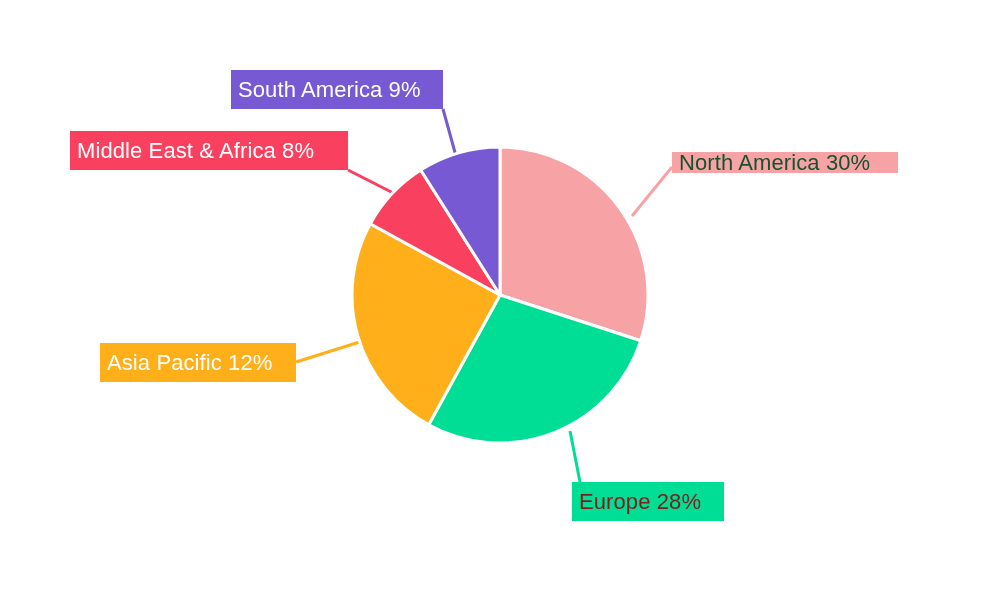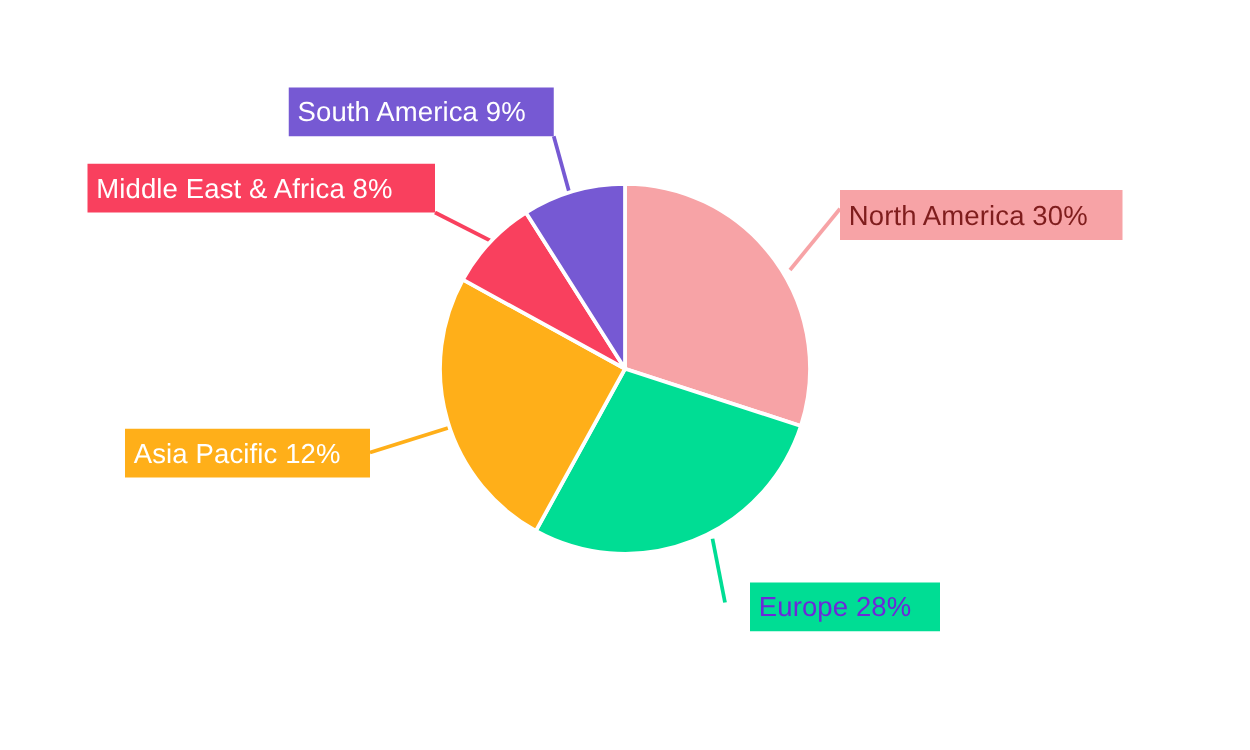--- a/index.html
+++ b/index.html
@@ -63,20 +63,20 @@
     <g id="slice-group">
         <path d="M 500 295 L 500.00 147.00 A 148 148 0 0 1 640.76 340.73 Z" class="slice-path" fill="#F7A3A6" stroke="#ffffff" stroke-width="3"></path>
         <path d="M 500 295 L 640.76 340.73 A 148 148 0 0 1 428.70 424.69 Z" class="slice-path" fill="#00DD94" stroke="#ffffff" stroke-width="3"></path>
         <path d="M 500 295 L 428.70 424.69 A 148 148 0 0 1 370.31 223.70 Z" class="slice-path" fill="#FFAF19" stroke="#ffffff" stroke-width="3"></path>
         <path d="M 500 295 L 370.31 223.70 A 148 148 0 0 1 420.70 170.04 Z" class="slice-path" fill="#F9405E" stroke="#ffffff" stroke-width="3"></path>
         <path d="M 500 295 L 420.70 170.04 A 148 148 0 0 1 500.00 147.00 Z" class="slice-path" fill="#7659D3" stroke="#ffffff" stroke-width="3"></path>
       </g>
   </svg>
 
   <div id="label-layer">
-      <div class="label-box" style="left: 672px; top: 152px; width: 226px; height: 40px; background: rgb(247, 163, 166); color: #7f1d1d;">North America 30%</div>
-      <div class="label-box" style="left: 572px; top: 466px; width: 152px; height: 39px; background: rgb(0, 221, 148); color: #6d28d9; margin-left: 28px;">Europe 28%</div>
+      <div class="label-box" style="left: 672px; top: 152px; width: 226px; height: 21px; background: rgb(247, 163, 166); color: #14532d;">North America 30%</div>
+      <div class="label-box" style="left: 572px; top: 482px; width: 152px; height: 39px; background: rgb(0, 221, 148); color: #7f1d1d;">Europe 28%</div>
       <div class="label-box" style="left: 100px; top: 343px; width: 196px; height: 39px; background: rgb(255, 175, 25); color: rgb(255, 255, 255);">Asia Pacific 12%</div>
       <div class="label-box" style="left: 70px; top: 131px; width: 278px; height: 39px; background: rgb(249, 64, 94); color: #ffffff;">Middle East &amp; Africa 8%</div>
       <div class="label-box" style="left: 231px; top: 70px; width: 212px; height: 39px; background: rgb(118, 89, 211); color: rgb(255, 255, 255);">South America 9%</div>
     </div>
 
 </div>
 
 </body></html>

